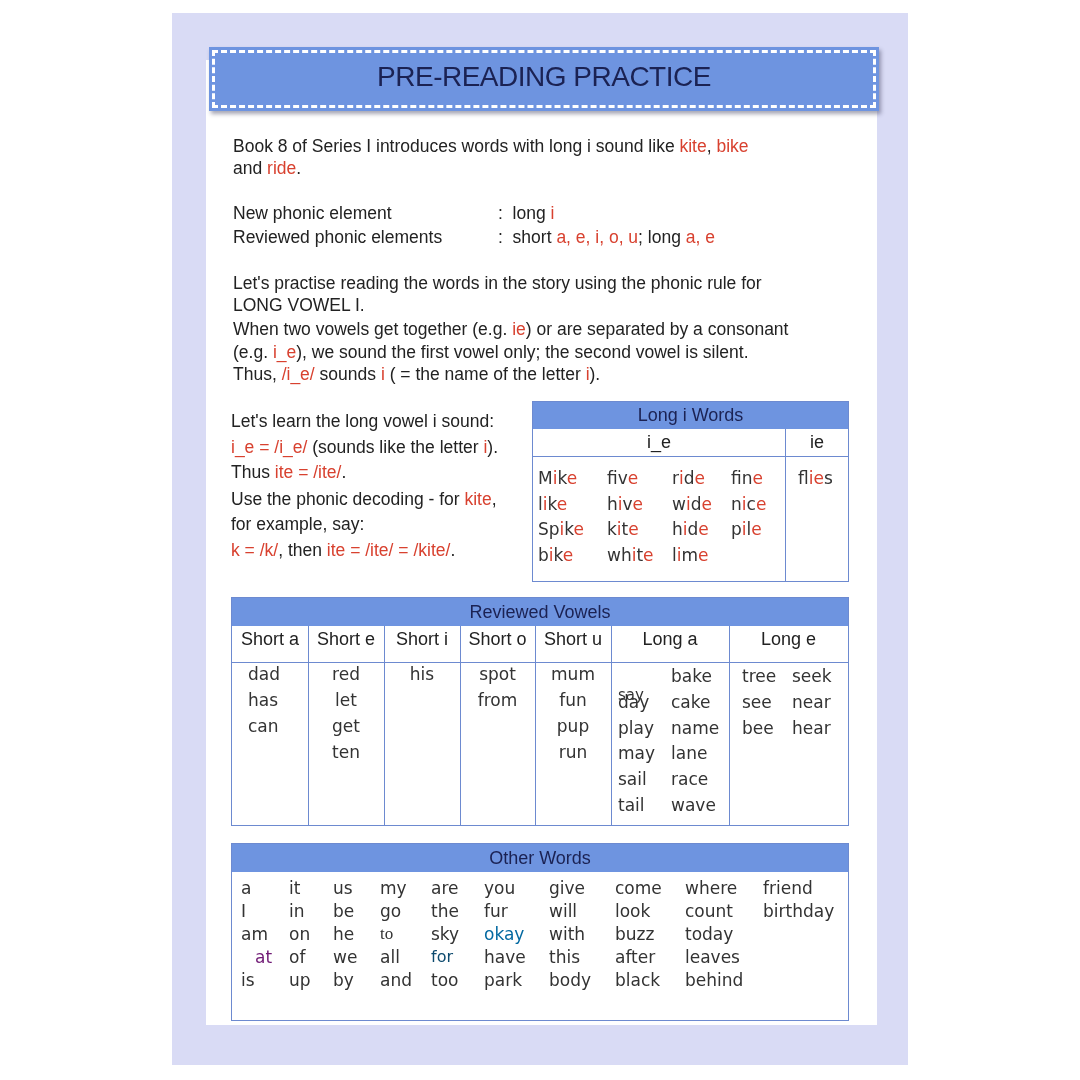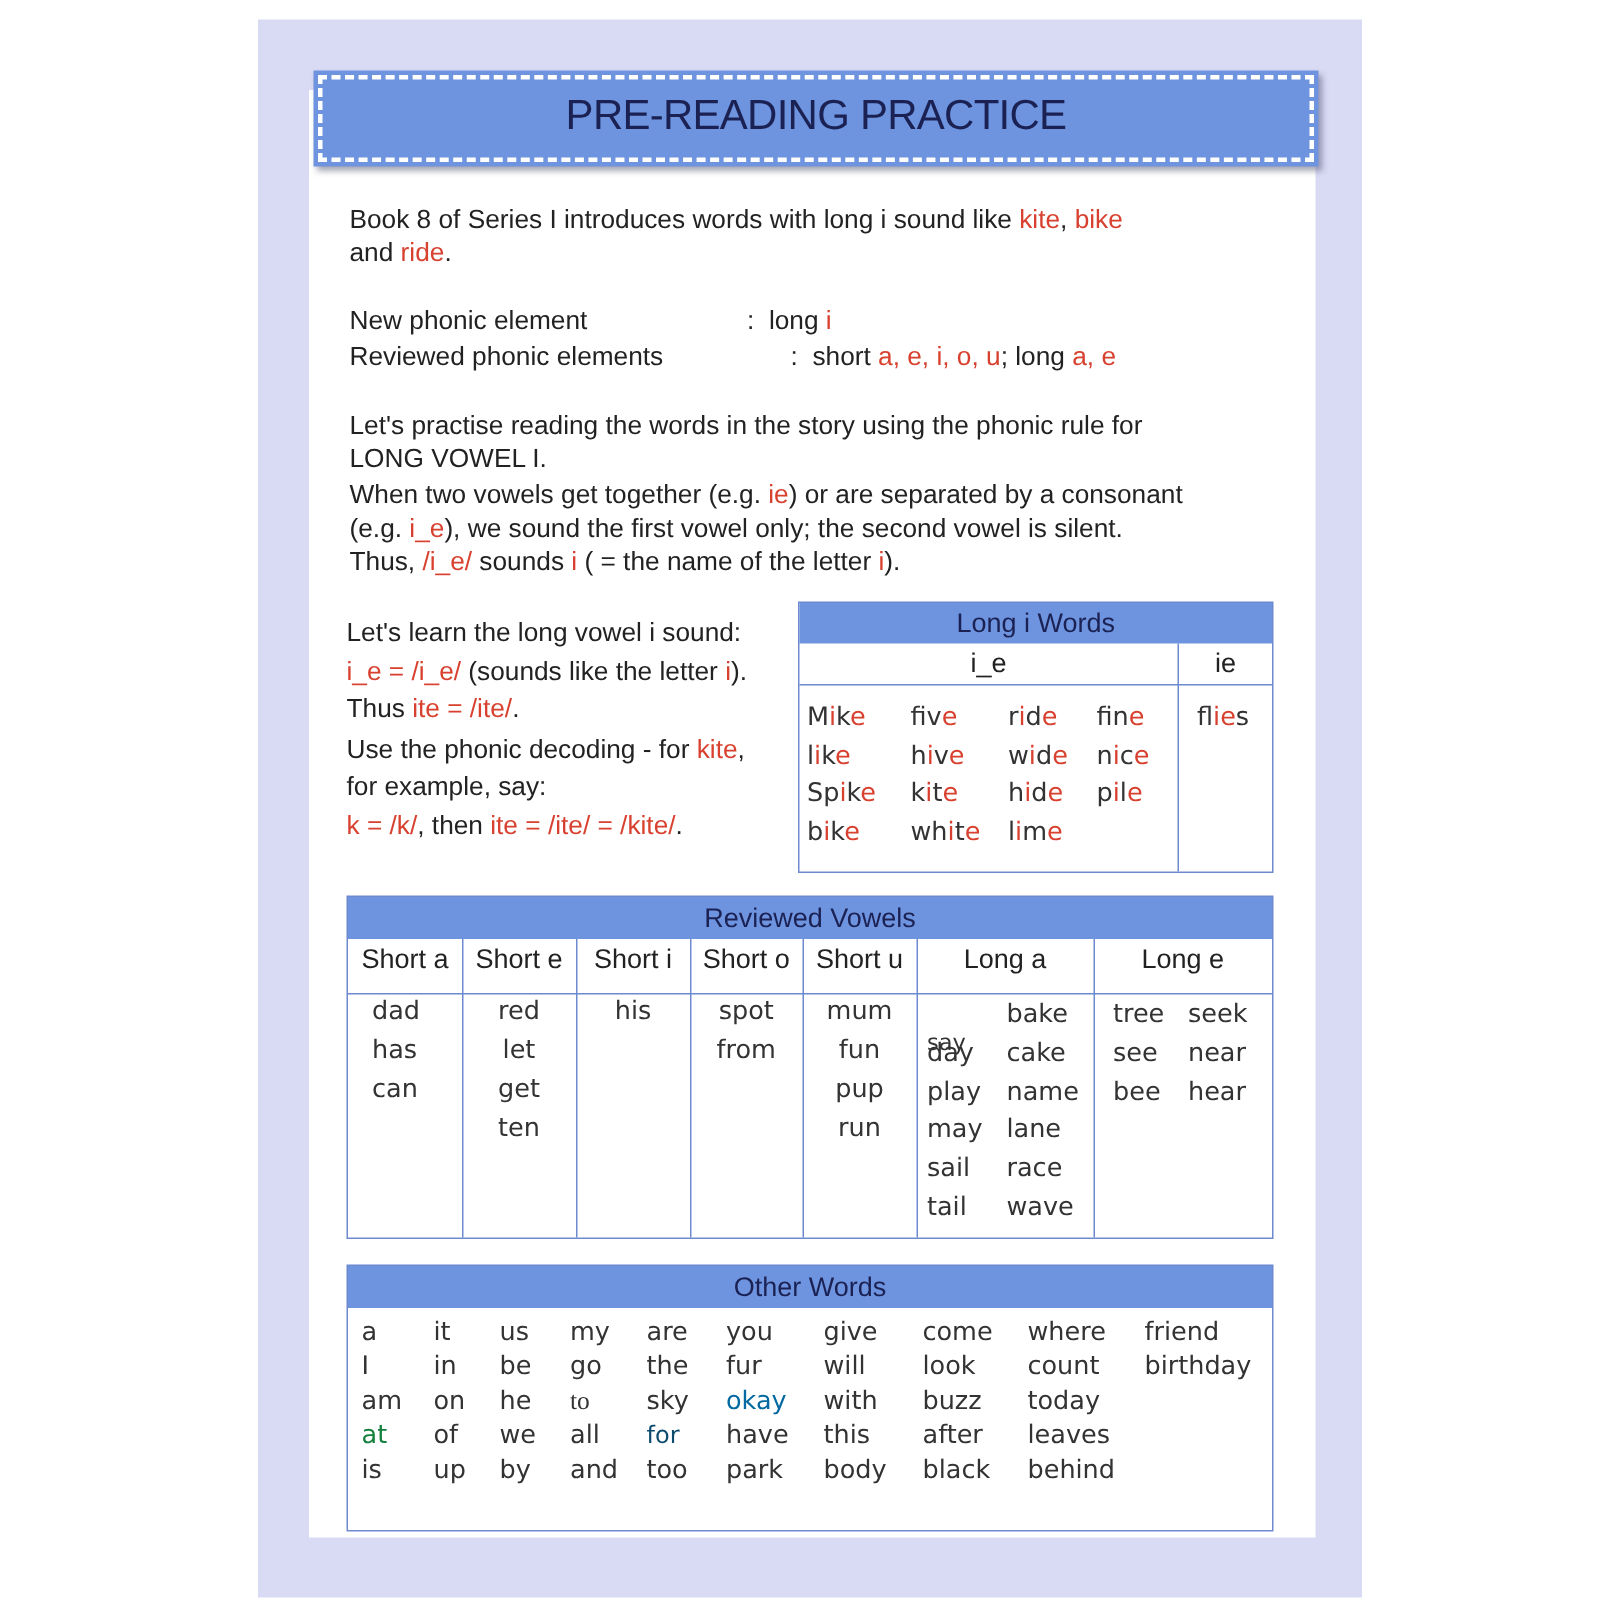--- a/index.html
+++ b/index.html
@@ -34,21 +34,21 @@
 </div>
 <div class="txt" style="left:233px;top:157px;">
   <span>and </span><span class="red">ride</span><span>.</span>
 </div>
 
 <div class="txt" style="left:233px;top:202px;">New phonic element</div>
 <div class="txt" style="left:498px;top:202px;">
   <span>:</span>&nbsp; <span>long </span><span class="red">i</span>
 </div>
 <div class="txt" style="left:233px;top:226px;">Reviewed phonic elements</div>
-<div class="txt" style="left:498px;top:226px;margin-left:29px;">
+<div class="txt" style="left:498px;top:226px;">
   <span>:</span>&nbsp; <span>short </span><span class="red">a, e, i, o, u</span><span>; long </span><span class="red">a, e</span>
 </div>
 
 <div class="txt" style="left:233px;top:272px;">Let's practise reading the words in the story using the phonic rule for</div>
 <div class="txt" style="left:233px;top:294px;">LONG VOWEL I.</div>
 <div class="txt" style="left:233px;top:318px;">
   <span>When two vowels get together (e.g. </span><span class="red">ie</span><span>) or are separated by a consonant</span>
 </div>
 <div class="txt" style="left:233px;top:341px;">
   <span>(e.g. </span><span class="red">i_e</span><span>), we sound the first vowel only; the second vowel is silent.</span>
@@ -152,21 +152,21 @@
       <div style="position: absolute; left: 560px; top: 91.6px; font-size: 17px; color: rgb(51, 51, 51); white-space: nowrap;">hear</div>
     </div>
 </div>
 
 <div style="position:absolute;left:231px;top:843px;width:618px;height:178px;border:1.5px solid #6d8ad0;box-sizing:border-box;background:#fff;">
   <div class="blue-head" style="position:absolute;left:0;right:0;top:0;height:28px;line-height:28px;font-family:'Liberation Sans',sans-serif;">Other Words</div>
   <div id="ow-cols" style="position:absolute;left:0;right:0;top:33px;bottom:0;">
       <div style="position: absolute; left: 9px; top: 0px; font-size: 17px; color: rgb(51, 51, 51); white-space: nowrap; line-height: 22px;">a</div>
       <div style="position: absolute; left: 9px; top: 23px; font-size: 17px; color: rgb(51, 51, 51); white-space: nowrap; line-height: 22px;">I</div>
       <div style="position: absolute; left: 9px; top: 46px; font-size: 17px; color: rgb(51, 51, 51); white-space: nowrap; line-height: 22px;">am</div>
-      <div style="position: absolute; left: 9px; top: 69px; font-size: 17px; color: #15803d; white-space: nowrap; line-height: 22px;">at</div>
+      <div style="position: absolute; left: 23px; top: 69px; font-size: 17px; color: #701a75; white-space: nowrap; line-height: 22px;">at</div>
       <div style="position: absolute; left: 9px; top: 92px; font-size: 17px; color: rgb(51, 51, 51); white-space: nowrap; line-height: 22px;">is</div>
       <div style="position: absolute; left: 57px; top: 0px; font-size: 17px; color: rgb(51, 51, 51); white-space: nowrap; line-height: 22px;">it</div>
       <div style="position: absolute; left: 57px; top: 23px; font-size: 17px; color: rgb(51, 51, 51); white-space: nowrap; line-height: 22px; text-align: center;">in</div>
       <div style="position: absolute; left: 57px; top: 46px; font-size: 17px; color: rgb(51, 51, 51); white-space: nowrap; line-height: 22px;">on</div>
       <div style="position: absolute; left: 57px; top: 69px; font-size: 17px; color: rgb(51, 51, 51); white-space: nowrap; line-height: 22px;">of</div>
       <div style="position: absolute; left: 57px; top: 92px; font-size: 17px; color: rgb(51, 51, 51); white-space: nowrap; line-height: 22px;">up</div>
       <div style="position: absolute; left: 101px; top: 0px; font-size: 17px; color: rgb(51, 51, 51); white-space: nowrap; line-height: 22px;">us</div>
       <div style="position: absolute; left: 101px; top: 23px; font-size: 17px; color: rgb(51, 51, 51); white-space: nowrap; line-height: 22px;">be</div>
       <div style="position: absolute; left: 101px; top: 46px; font-size: 17px; color: rgb(51, 51, 51); white-space: nowrap; line-height: 22px;">he</div>
       <div style="position: absolute; left: 101px; top: 69px; font-size: 17px; color: rgb(51, 51, 51); white-space: nowrap; line-height: 22px;">we</div>

